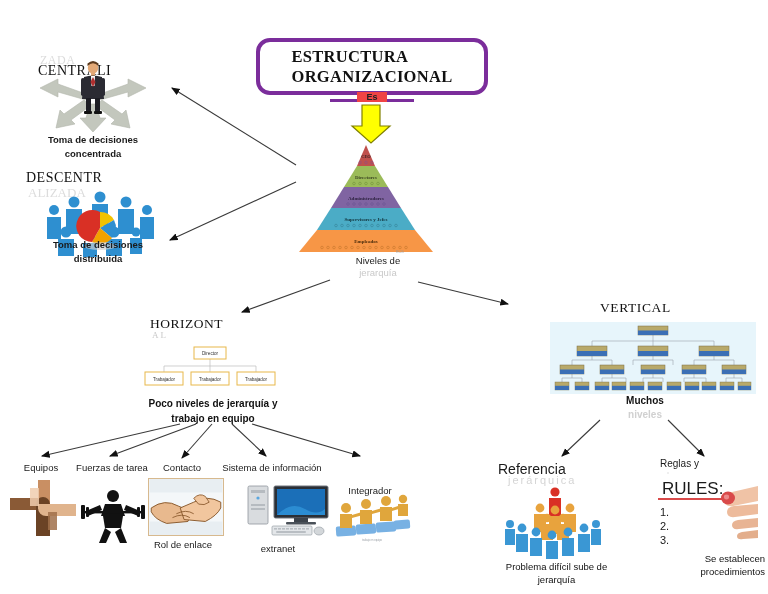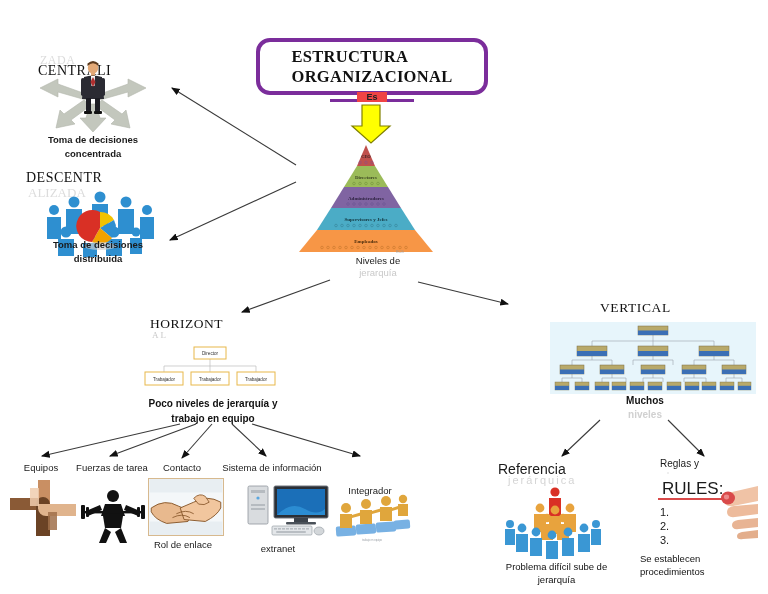--- a/index.html
+++ b/index.html
@@ -111,21 +111,21 @@
 
   
   #ref-title{left:498px;top:461px;width:80px;font-size:14px;color:#1a1a1a;}
   #ref-sub{left:500px;top:474px;width:80px;font-size:11px;color:#d5d5d5;letter-spacing:2px;padding-left:8px;}
   #ref-img{left:500px;top:480px;width:110px;height:80px;}
   #ref-cap{left:484px;top:560px;width:145px;text-align:center;font-size:9.5px;color:#111;line-height:13px;}
 
   #rules-title{left:660px;top:458px;width:80px;font-size:10px;color:#1a1a1a;}
   #rules-sub{left:662px;top:471px;width:70px;font-size:9px;color:#dadada;}
   #rules-img{left:646px;top:474px;width:112px;height:78px;}
-  #rules-cap{left:640px;top:552px;width:125px;text-align:left;font-size:9.5px;color:#111;line-height:13px;}
+  #rules-cap{left:640px;top:552px;width:125px;text-align:right;font-size:9.5px;color:#111;line-height:13px;}
 </style>
 </head>
 <body>
 
 <div id="canvas">
 
   <svg class="lines" viewBox="0 0 768 594">
     <defs>
       <marker id="ah" markerWidth="9" markerHeight="9" refX="7" refY="3.2" orient="auto">
         <path d="M0,0 L8,3.2 L0,6.4 z" fill="#111"></path>

